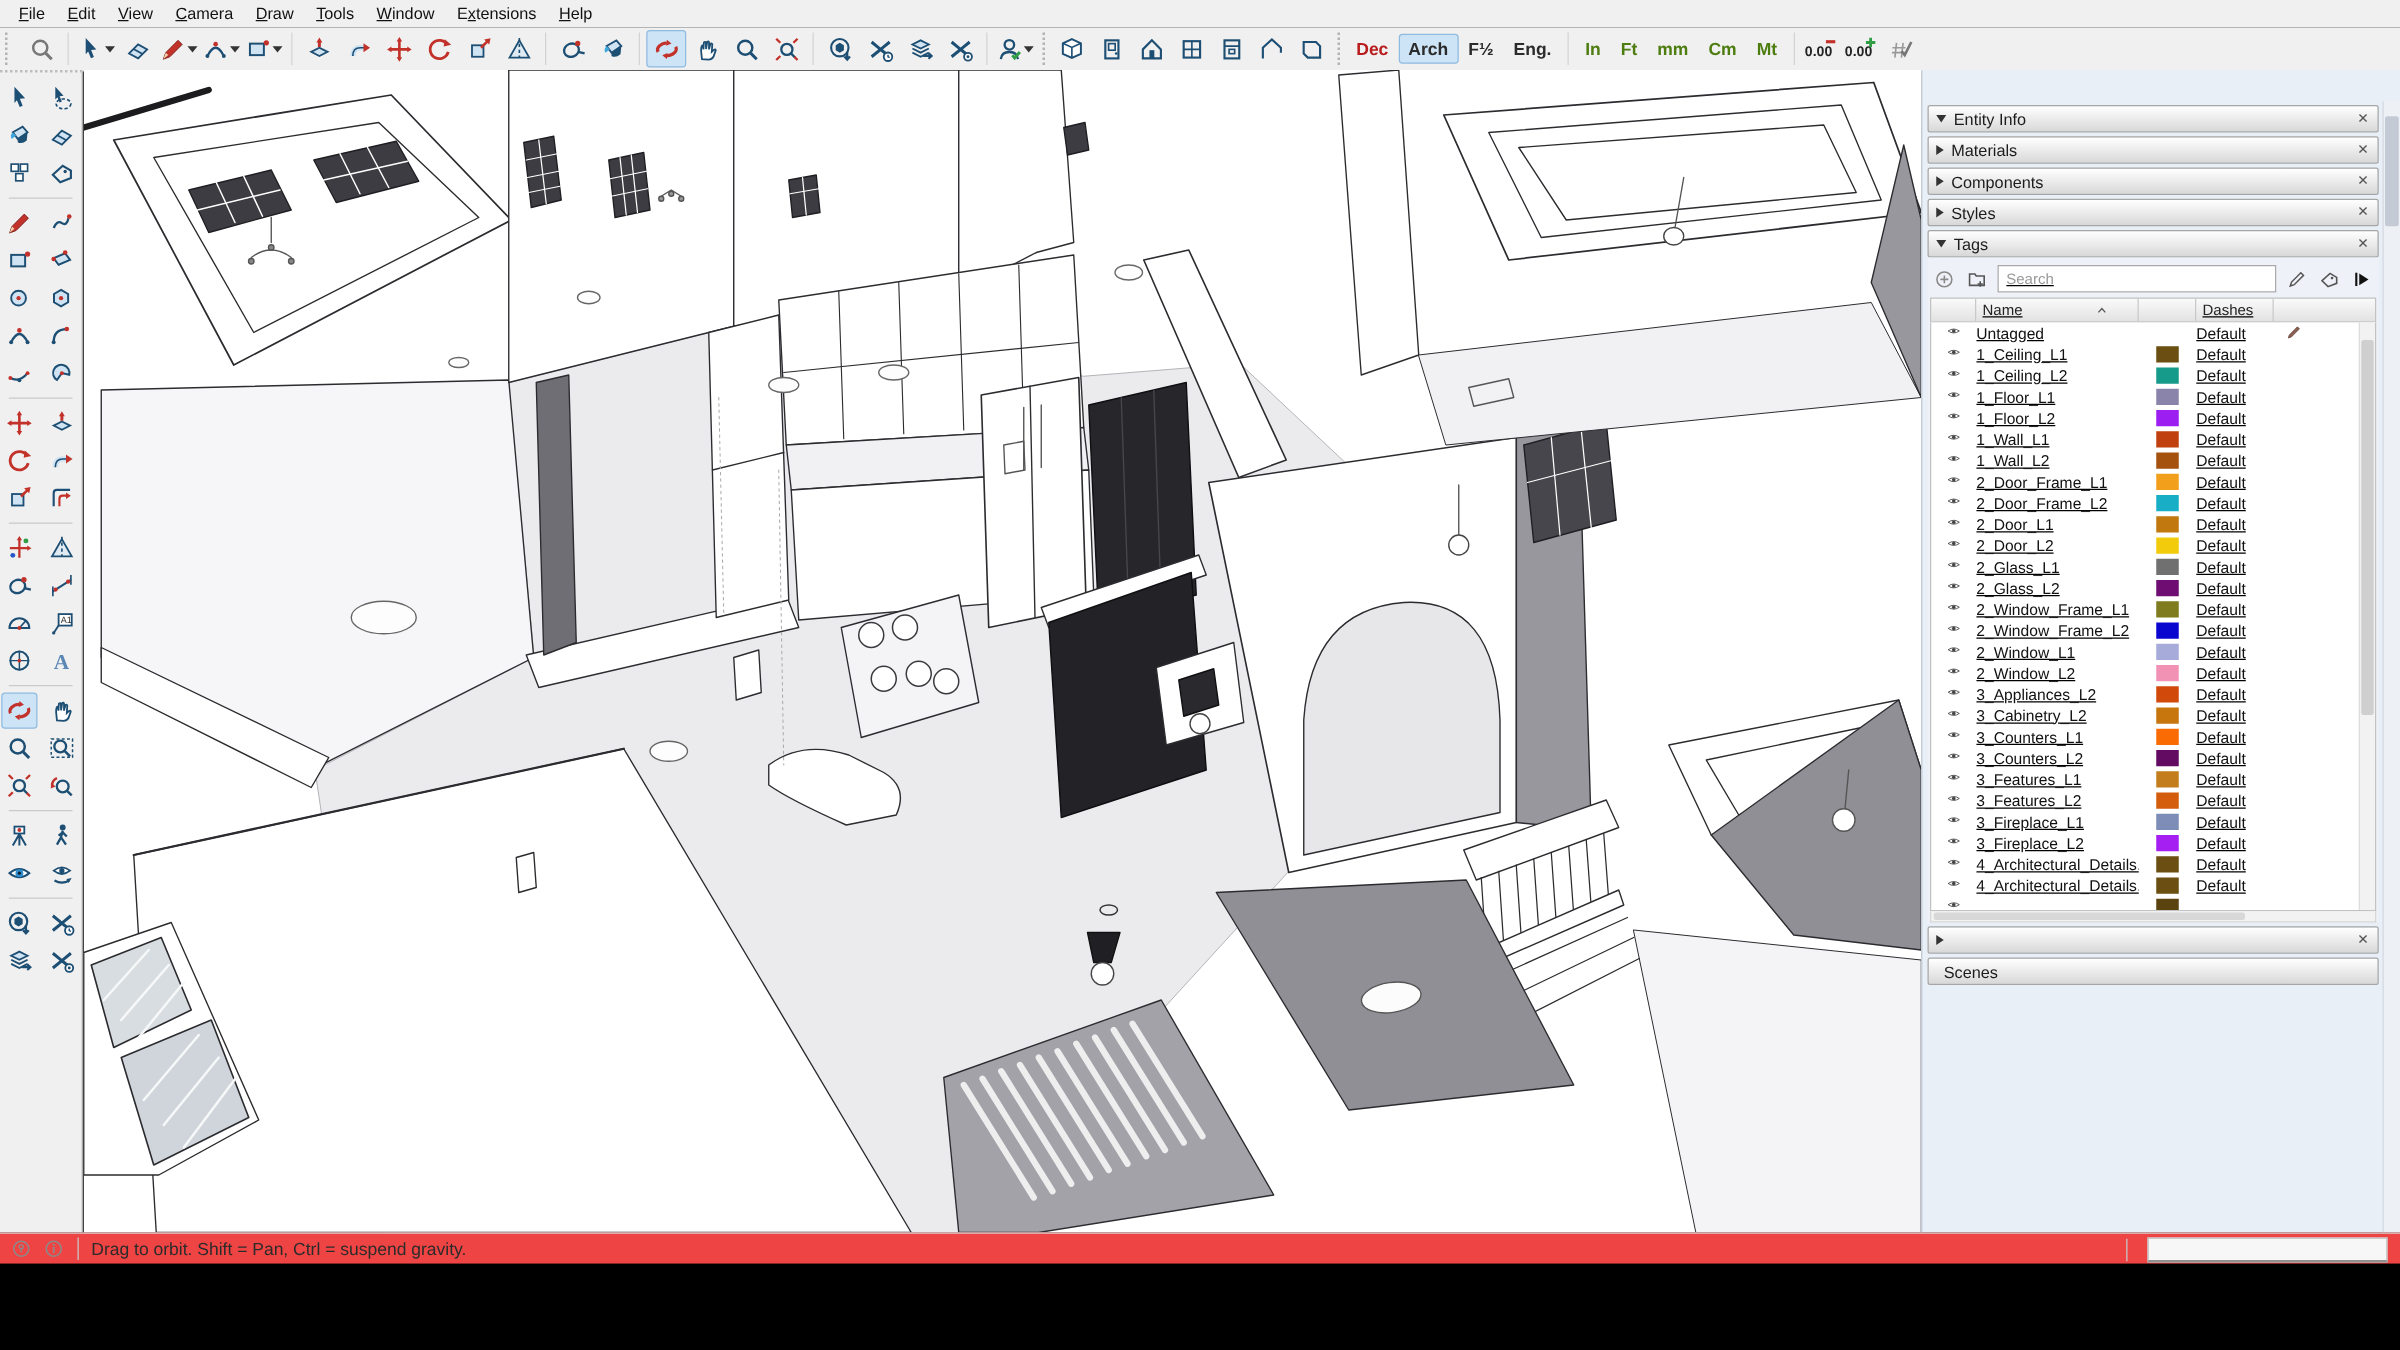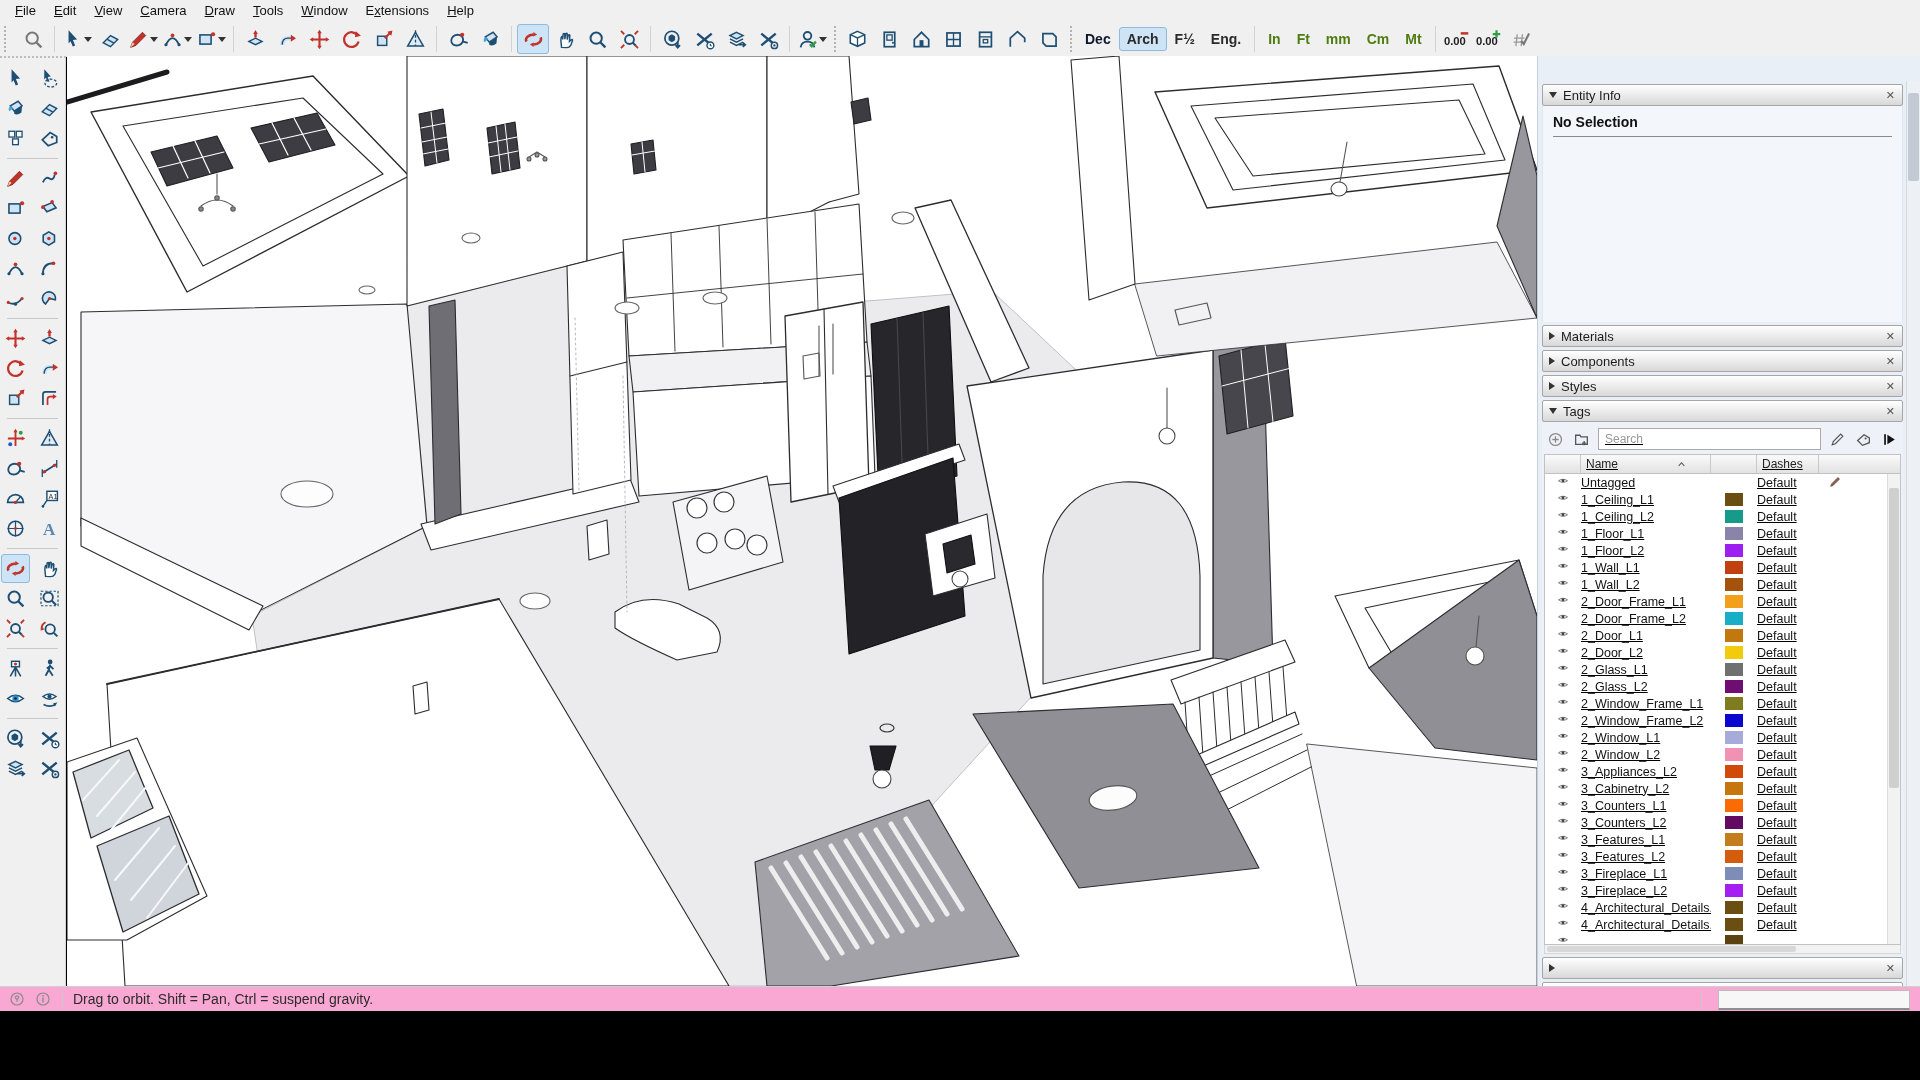--- a/index.html
+++ b/index.html
@@ -85,21 +85,21 @@
   .tag-row .nm{white-space:nowrap;overflow:hidden;}
   .tag-row .sw{display:flex;justify-content:center;}
   .tag-row .sw i{display:block;width:18px;height:13px;}
   .tag-row .cur svg{width:13px;height:13px;margin-left:10px;}
   .list-vscroll{position:absolute;right:0;top:0;bottom:0;width:12px;background:#f2f2f2;border-left:1px solid #ddd;}
   .list-vscroll .thumb{position:absolute;left:1px;right:1px;top:14px;height:300px;background:#cfcfcf;border-radius:2px;}
   .list-hscroll{height:8px;background:#f2f2f2;border:1px solid #d7d7d7;border-top:none;position:relative;}
   .list-hscroll .thumb{position:absolute;top:1px;bottom:1px;left:2px;width:70%;background:#d8d8d8;border-radius:2px;}
 
   
-  .status-bar{position:absolute;left:0;top:986px;width:1920px;height:25px;background:#f9a8d4;
+  .status-bar{position:absolute;left:0;top:986px;width:1920px;height:25px;background:#ef4444;
     border-top:1px solid #cfcfcf;display:flex;align-items:center;font-size:14px;color:#2b2b2b;box-sizing:border-box;}
   .sb-ico{width:18px;height:18px;margin-left:8px;display:flex;align-items:center;justify-content:center;}
   .sb-ico svg{width:16px;height:16px;}
   .sb-sep{width:1px;height:18px;background:#c9c9c9;margin:0 10px;}
   .measure-wrap{position:absolute;right:10px;top:3px;display:flex;align-items:center;}
   .measure-sep{width:1px;height:18px;background:#c9c9c9;margin-right:16px;}
   .measure-box{width:190px;height:17px;background:#f7f7f7;border:1px solid #bdbdbd;border-bottom:2px solid #8f8f8f;}
   .black-footer{position:absolute;left:0;top:1011px;width:1920px;height:69px;background:#000;}
 </style>
 </head>
@@ -386,21 +386,21 @@
         </span>
       </span>
       <span class="tb-btn">
         <span style="display: flex;">
           <svg viewBox="0 0 16 16">
             <path d="M3 3.5 L10.5 3.5 L13 6 L13 13 L5.5 13 L3 10.5 Z" fill="none" stroke="#1d4e73" stroke-width="1.3"></path>
           </svg>
         </span>
       </span>
       <span class="tb-sep dots"></span>
-      <span class="tb-text" style="color: #0f172a;">Dec</span>
+      <span class="tb-text" style="color: #b91c1c;">Dec</span>
       <span class="tb-text active">Arch</span>
       <span class="tb-text">F½</span>
       <span class="tb-text">Eng.</span>
       <span class="tb-sep"></span>
       <span class="tb-text disabled">In</span>
       <span class="tb-text disabled">Ft</span>
       <span class="tb-text disabled">mm</span>
       <span class="tb-text disabled">Cm</span>
       <span class="tb-text disabled">Mt</span>
       <span class="tb-sep"></span>
@@ -1087,23 +1087,20 @@
   </div>
 
   <div class="tray">
 
     <div class="tray-inner">
       <div class="sec-hdr">
         <span class="tri-d"></span>
         <span class="lbl">Entity Info</span>
         <span class="sec-x">✕</span>
       </div>
-      <div class="entity-content">
-        <div class="noselect">No Selection</div>
-      </div>
 
       <div class="sec-hdr">
         <span class="tri-r"></span>
         <span class="lbl">Materials</span>
         <span class="sec-x">✕</span>
       </div>
       <div class="sec-hdr">
         <span class="tri-r"></span>
         <span class="lbl">Components</span>
         <span class="sec-x">✕</span>

